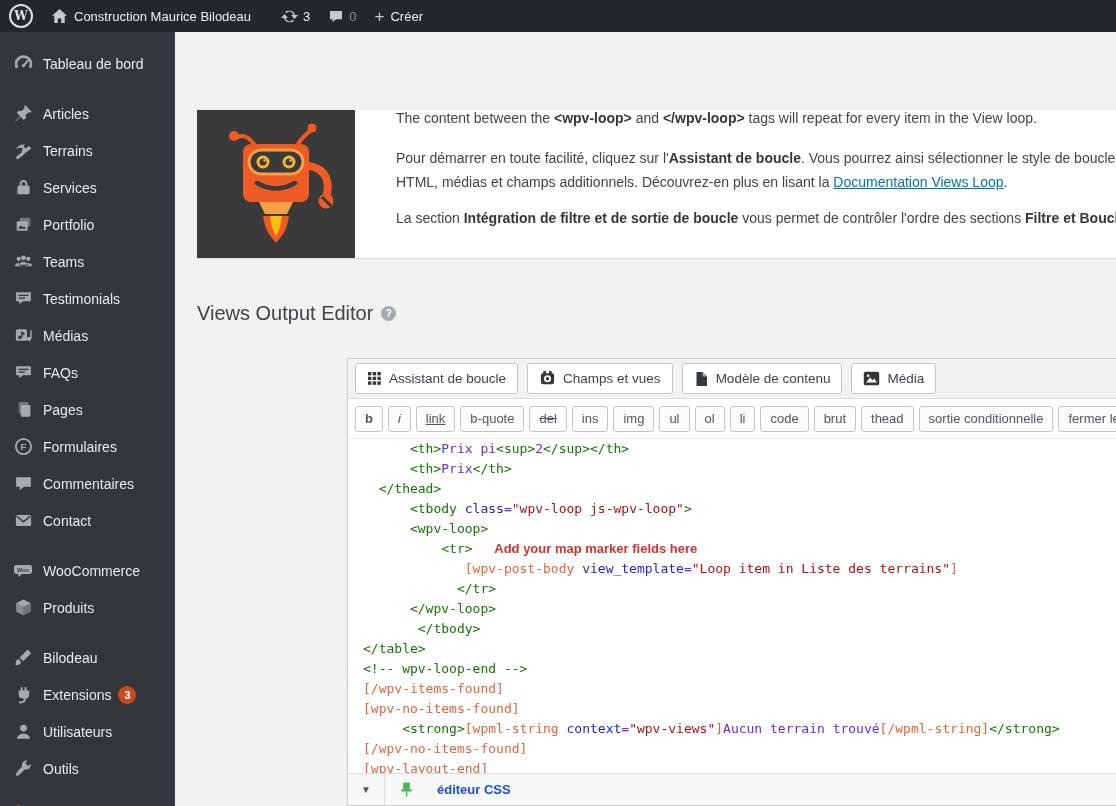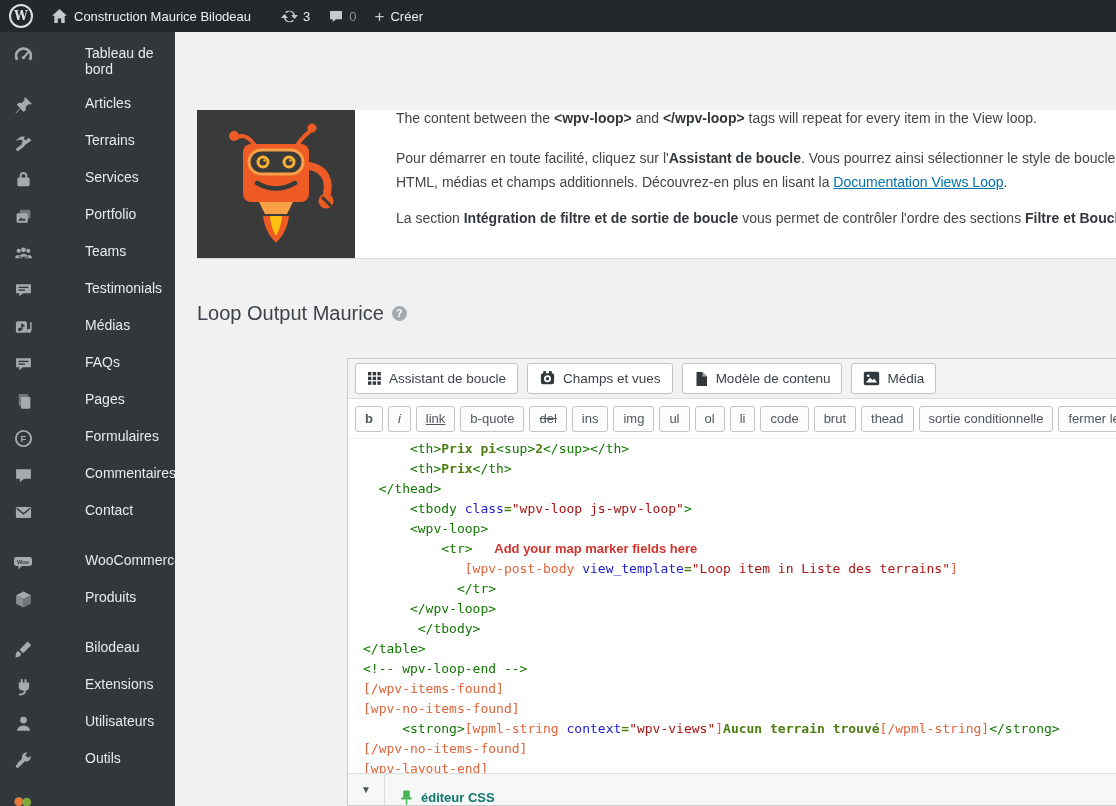--- a/index.html
+++ b/index.html
@@ -16,22 +16,22 @@
   .wp-logo-circle{width:20px;height:20px;border:2px solid #dfe1e3;border-radius:50%;
     display:flex;align-items:center;justify-content:center;font-family:"DejaVu Serif",serif;
     font-weight:bold;font-size:12px;color:#dfe1e3;}
   .ab-sitename{font-weight:400;color:#eee;}
   .ab-count{margin-left:5px;}
   .ab-count.dim{color:#8b9196;}
   .ab-plus{font-size:17px;font-weight:400;color:#c5c9cd;margin-right:6px;line-height:1;}
   
   #sidebar{position:absolute;left:0;top:32px;width:175px;height:774px;background:#32373c;
     overflow:hidden;padding-top:13px;box-sizing:border-box;}
-  .sb-item{height:37px;display:flex;align-items:flex-start;padding-left:13px;cursor:pointer;
-    color:#e8eaeb;font-size:14px;font-weight:400;gap:42px;}
+  .sb-item{height:37px;display:flex;align-items:center;padding-left:13px;cursor:pointer;
+    color:#e8eaeb;font-size:14px;font-weight:400;}
   .sb-sep{height:13px;}
   .sb-icon{width:20px;height:20px;margin-right:10px;display:flex;align-items:center;justify-content:center;flex:0 0 20px;}
   .sb-badge{margin-left:7px;background:#ca4a1f;color:#fff;border-radius:50%;width:18px;height:18px;
     font-size:11px;display:flex;align-items:center;justify-content:center;font-weight:600;}
   
   #helpbox{position:absolute;left:197px;top:110px;width:1400px;height:148px;background:#fff;
     border-bottom:1px solid #d9d9d9;display:flex;overflow:hidden;}
   #robot{width:158px;height:148px;background:#3a3a3a;flex:0 0 158px;}
   #helptext{margin-left:41px;margin-top:-4px;overflow:hidden;color:#444;font-size:14px;}
   .hp{white-space:nowrap;line-height:24px;}
@@ -59,31 +59,31 @@
     font-family:inherit;display:inline-flex;align-items:center;flex:0 0 auto;}
   .qt-b{font-weight:bold;} .qt-i{font-style:italic;}
   .qt-link{text-decoration:underline;text-align:center;} .qt-del{text-decoration:line-through;}
   #code-wrap{flex:0 0 334px;height:334px;display:flex;overflow:hidden;background:#fff;}
   #gutter{width:46px;flex:0 0 46px;border-right:1px solid #ddd;box-sizing:border-box;
     text-align:right;padding-right:9px;color:#9a9a9a;
     font-family:"DejaVu Sans Mono","Liberation Mono",monospace;font-size:13px;line-height:20px;}
   #code{flex:1;padding-left:15px;font-family:"DejaVu Sans Mono","Liberation Mono",monospace;
     font-size:13px;line-height:20px;white-space:pre;cursor:text;overflow:hidden;}
   #code .t{color:#117700;}
-  #code .x{color:#4d7c0f;font-weight:bold;}
+  #code .x{color:#6d28d9;}
   #code .a{color:#2222cc;}
   #code .s{color:#aa1111;}
   #code .o{color:#e0643a;}
   #code .n{color:#d0342c;font-family:"Liberation Sans","DejaVu Sans",sans-serif;
     font-weight:bold;font-size:13px;padding-left:6px;}
   #cssbar{flex:1;border-top:1px solid #ddd;background:#f6f7f7;display:flex;align-items:stretch;}
   #collapse-cell{width:36px;flex:0 0 36px;border-right:1px solid #ddd;display:flex;
     align-items:center;justify-content:center;color:#50575e;font-size:10px;cursor:pointer;}
-  #cssbar-label{display:flex;align-items:flex-end;padding-left:15px;font-size:13px;
-    font-weight:bold;color:#0f766e;cursor:pointer;}
+  #cssbar-label{display:flex;align-items:center;padding-left:15px;font-size:13px;
+    font-weight:bold;color:#1d4ed8;cursor:pointer;gap:16px;}
   #cssbar-label .pin{margin-right:8px;display:flex;align-items:center;}
 </style>
 </head>
 <body>
 
 <div id="adminbar">
   <div class="ab-item">
     <span class="wp-logo-circle">W</span>
   </div>
   <div class="ab-item">
@@ -345,21 +345,21 @@
   </div>
   <div id="helptext">
       <div class="hp" style="margin-top: 0px;"><span>The content between the </span><span class="b">&lt;wpv-loop&gt;</span><span> and </span><span class="b">&lt;/wpv-loop&gt;</span><span> tags will repeat for every item in the View loop.</span></div>
       <div class="hp" style="margin-top: 16px;"><span>Pour démarrer en toute facilité, cliquez sur l'</span><span class="b">Assistant de boucle</span><span>. Vous pourrez ainsi sélectionner le style de boucle et y insérer des champs.</span></div>
       <div class="hp" style="margin-top: 0px;"><span>HTML, médias et champs additionnels. Découvrez-en plus en lisant la </span><span class="link">Documentation Views Loop</span><span>.</span></div>
       <div class="hp" style="margin-top: 12px;"><span>La section </span><span class="b">Intégration de filtre et de sortie de boucle</span><span> vous permet de contrôler l'ordre des sections </span><span class="b">Filtre et Boucle</span></div>
     </div>
 </div>
 
 <div id="loop-head">
-  <span>Loop Output Maurice</span>
+  <span>Views Output Editor</span>
   <span class="help-bubble">?</span>
 </div>
 
 <div id="editor">
   <div id="ed-toolbar">
       <div class="ed-btn">
         <span class="bicon">
           <svg width="15" height="15" viewBox="0 0 15 15">
             <rect x="1" y="1" width="3.4" height="3.4" fill="#32373c"></rect>
             <rect x="5.7" y="1" width="3.4" height="3.4" fill="#32373c"></rect>

